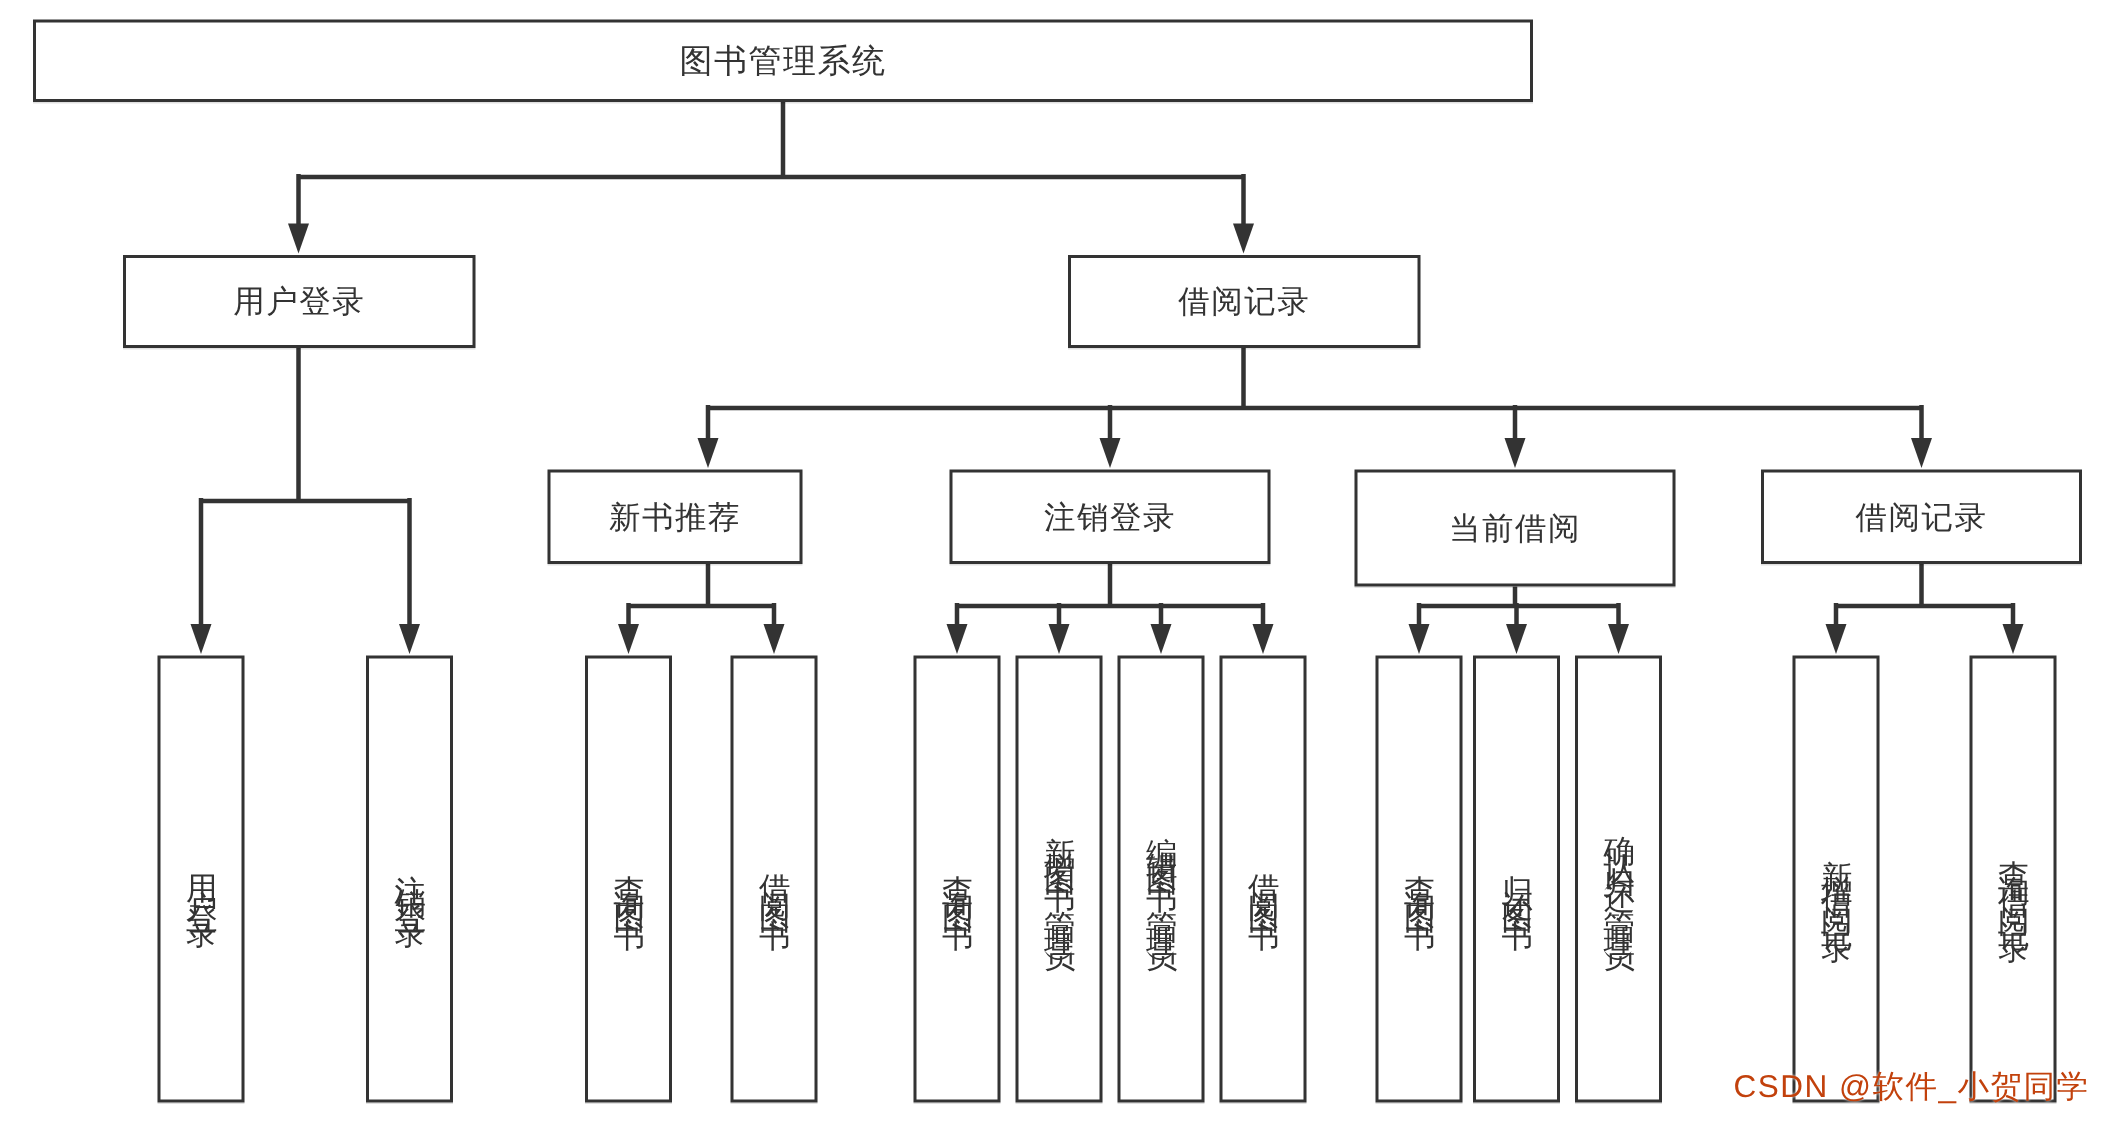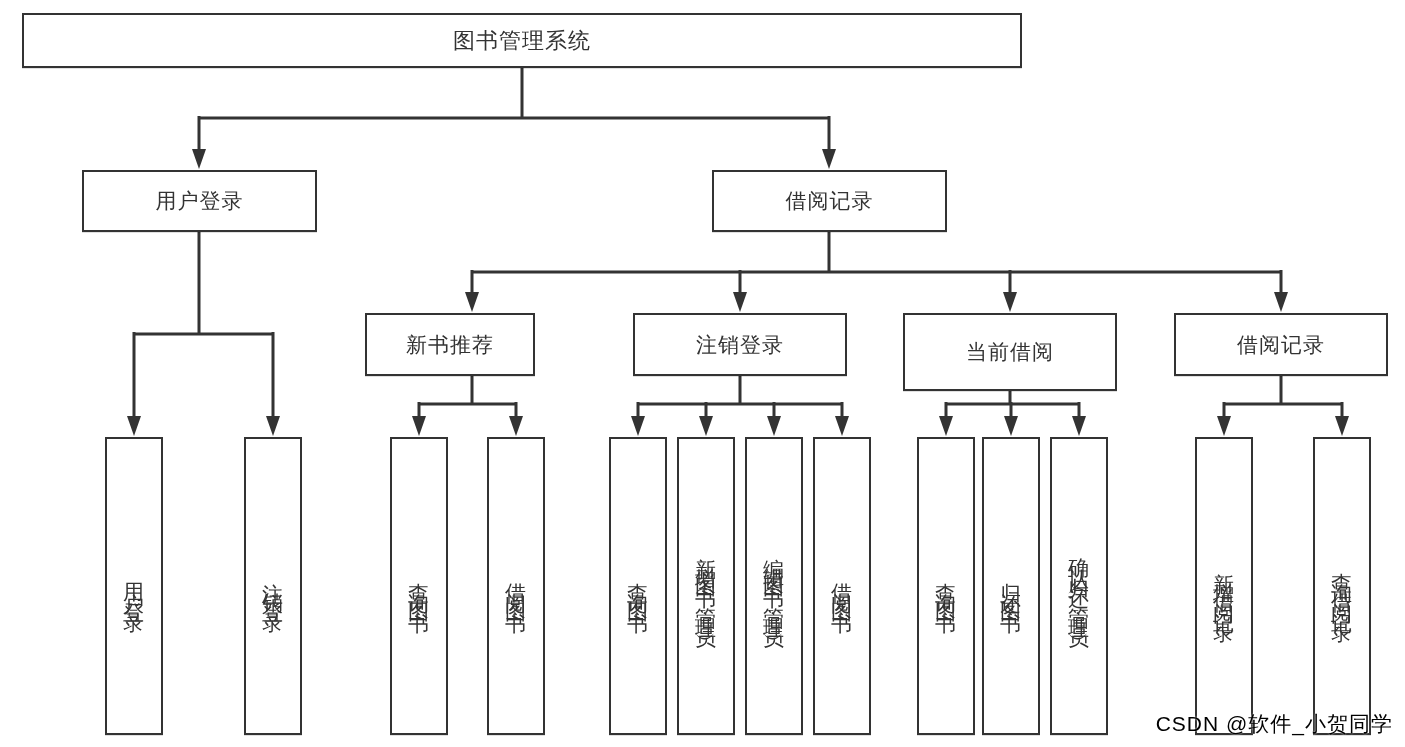--- a/index.html
+++ b/index.html
@@ -14,21 +14,21 @@
     box-shadow:0 1px 0 rgba(0,0,0,0.12);
   }
   .h-node span{font-size:21px;letter-spacing:1px;white-space:nowrap;}
   .root-node span{font-size:22px;letter-spacing:1px;}
   .v-node span{
     writing-mode:vertical-rl;text-orientation:mixed;
     font-size:21px;letter-spacing:10px;line-height:1;white-space:nowrap;
   }
   .watermark{
     position:absolute;top:710px;right:12px;font-size:21px;letter-spacing:1px;
-    color:#000000;text-shadow:0 0 2px #ffffff;white-space:nowrap;
+    color:#c2410c;text-shadow:0 0 2px #ffffff;white-space:nowrap;
   }
 </style>
 </head>
 <body>
 
 <div id="canvas">
 
   <svg id="wires" viewBox="0 0 1405 747" xmlns="http://www.w3.org/2000/svg">
     <g stroke="#333333" stroke-width="3" fill="none">
       <path d="M522,68 V118 M199,118 H829 M199,116 V152 M829,116 V152"></path>

